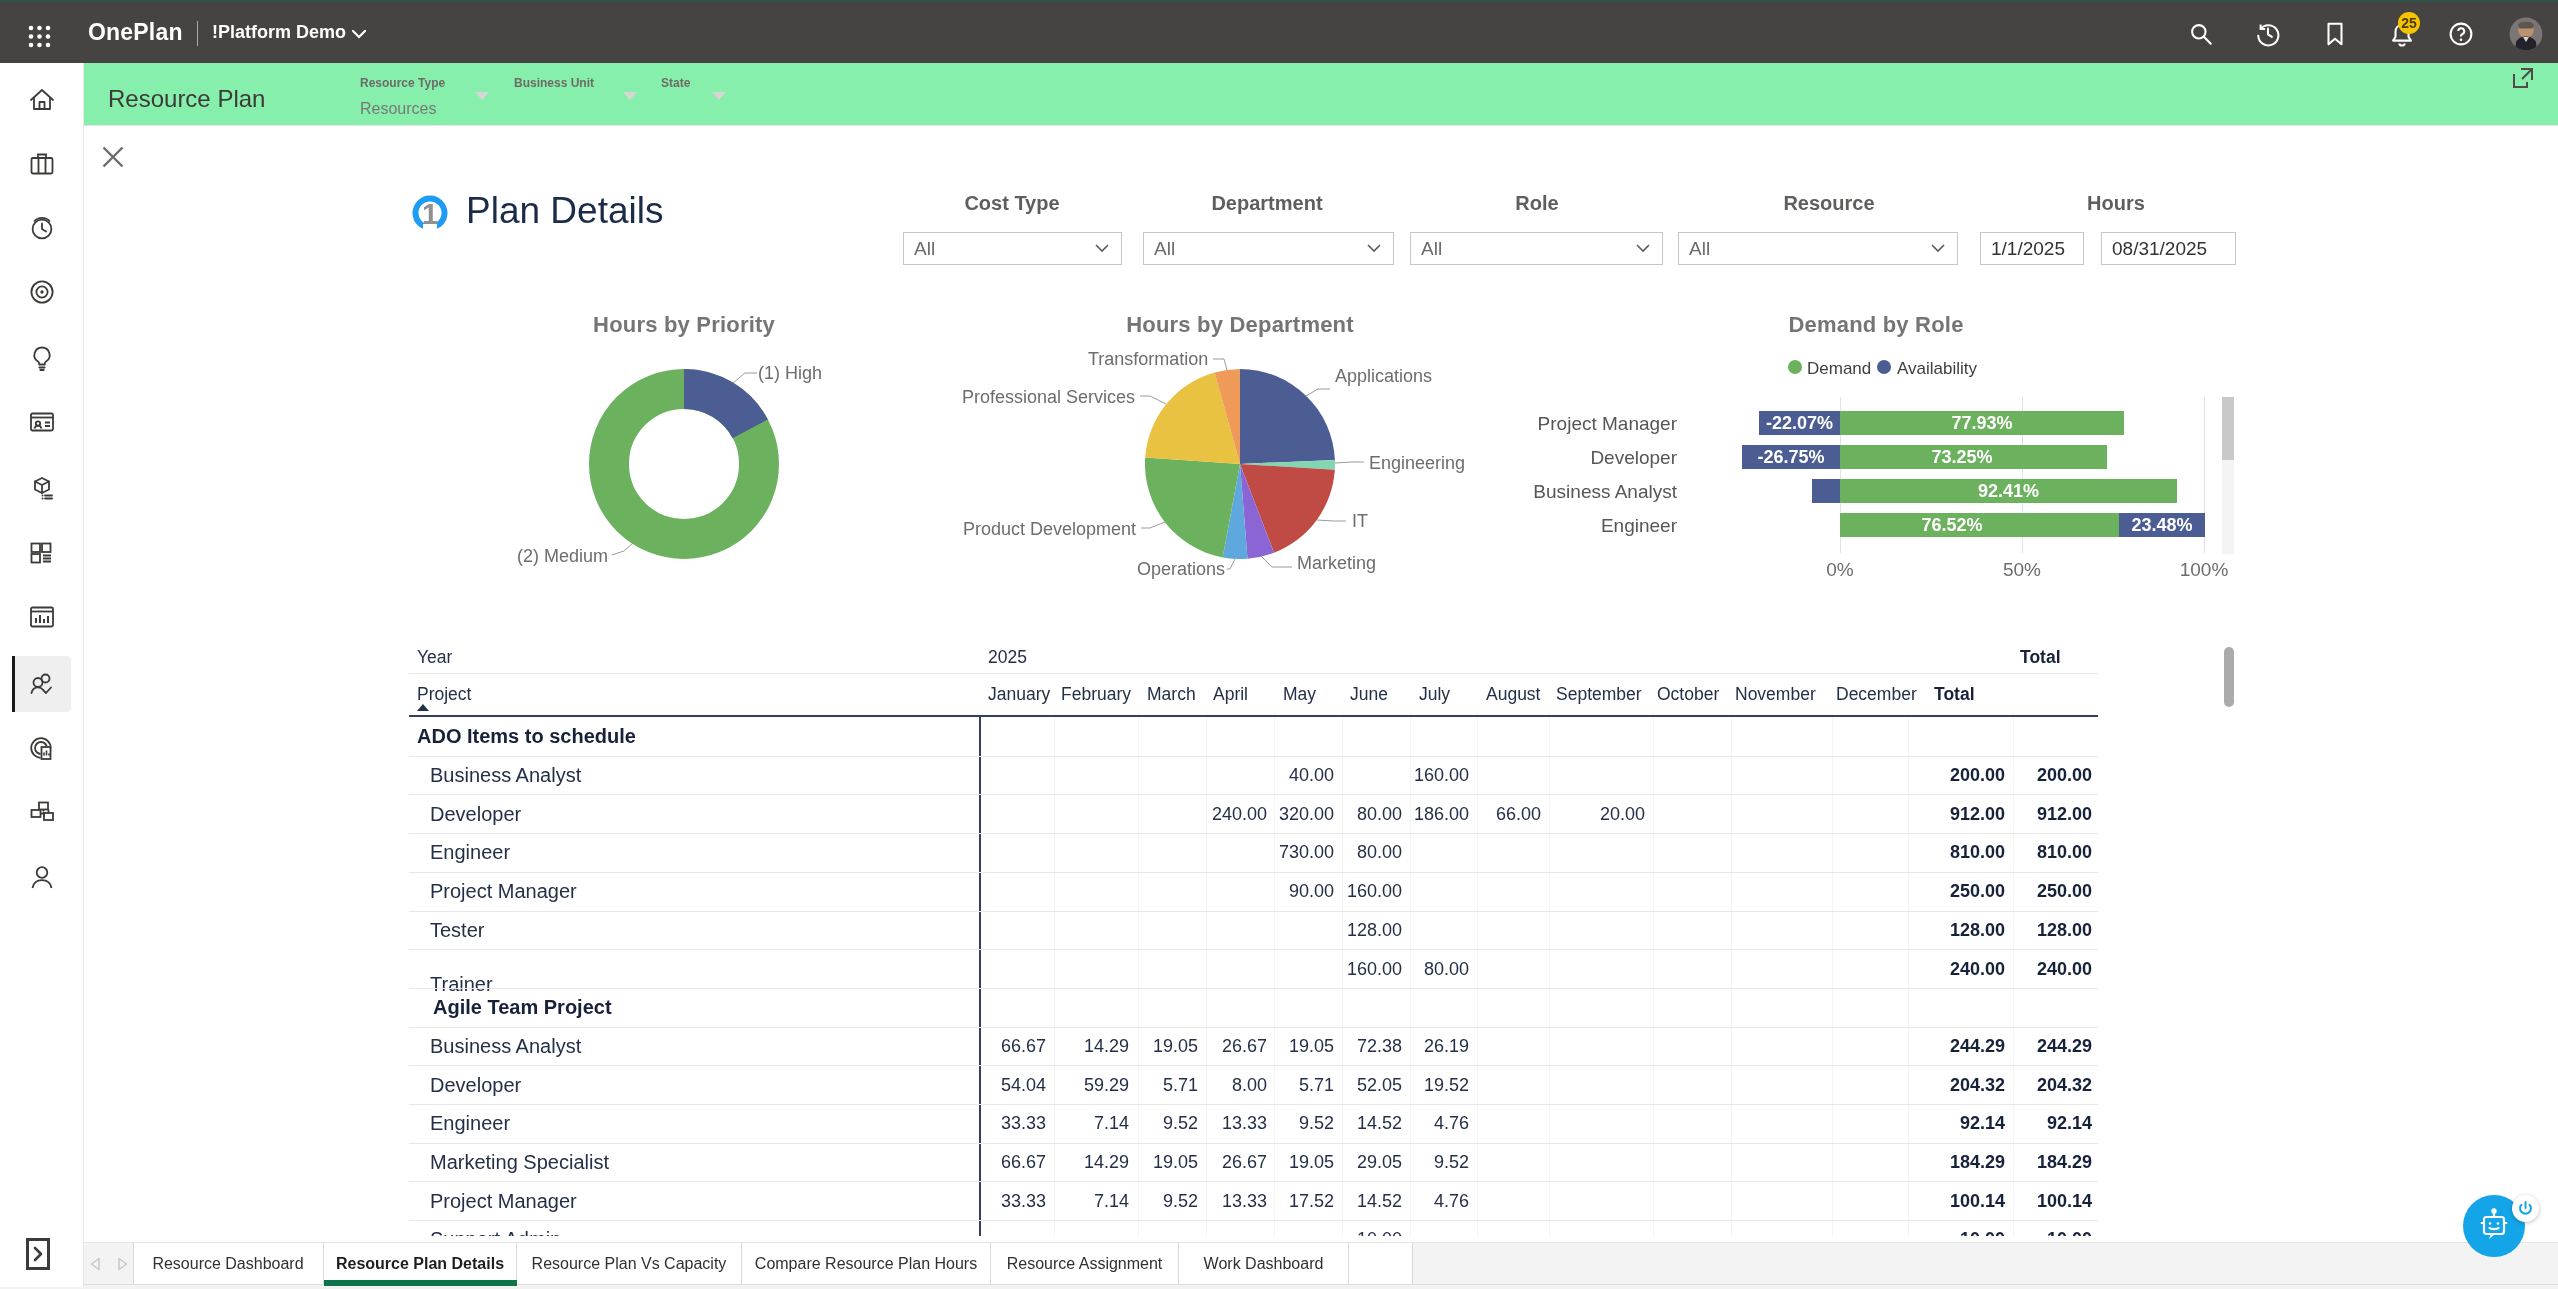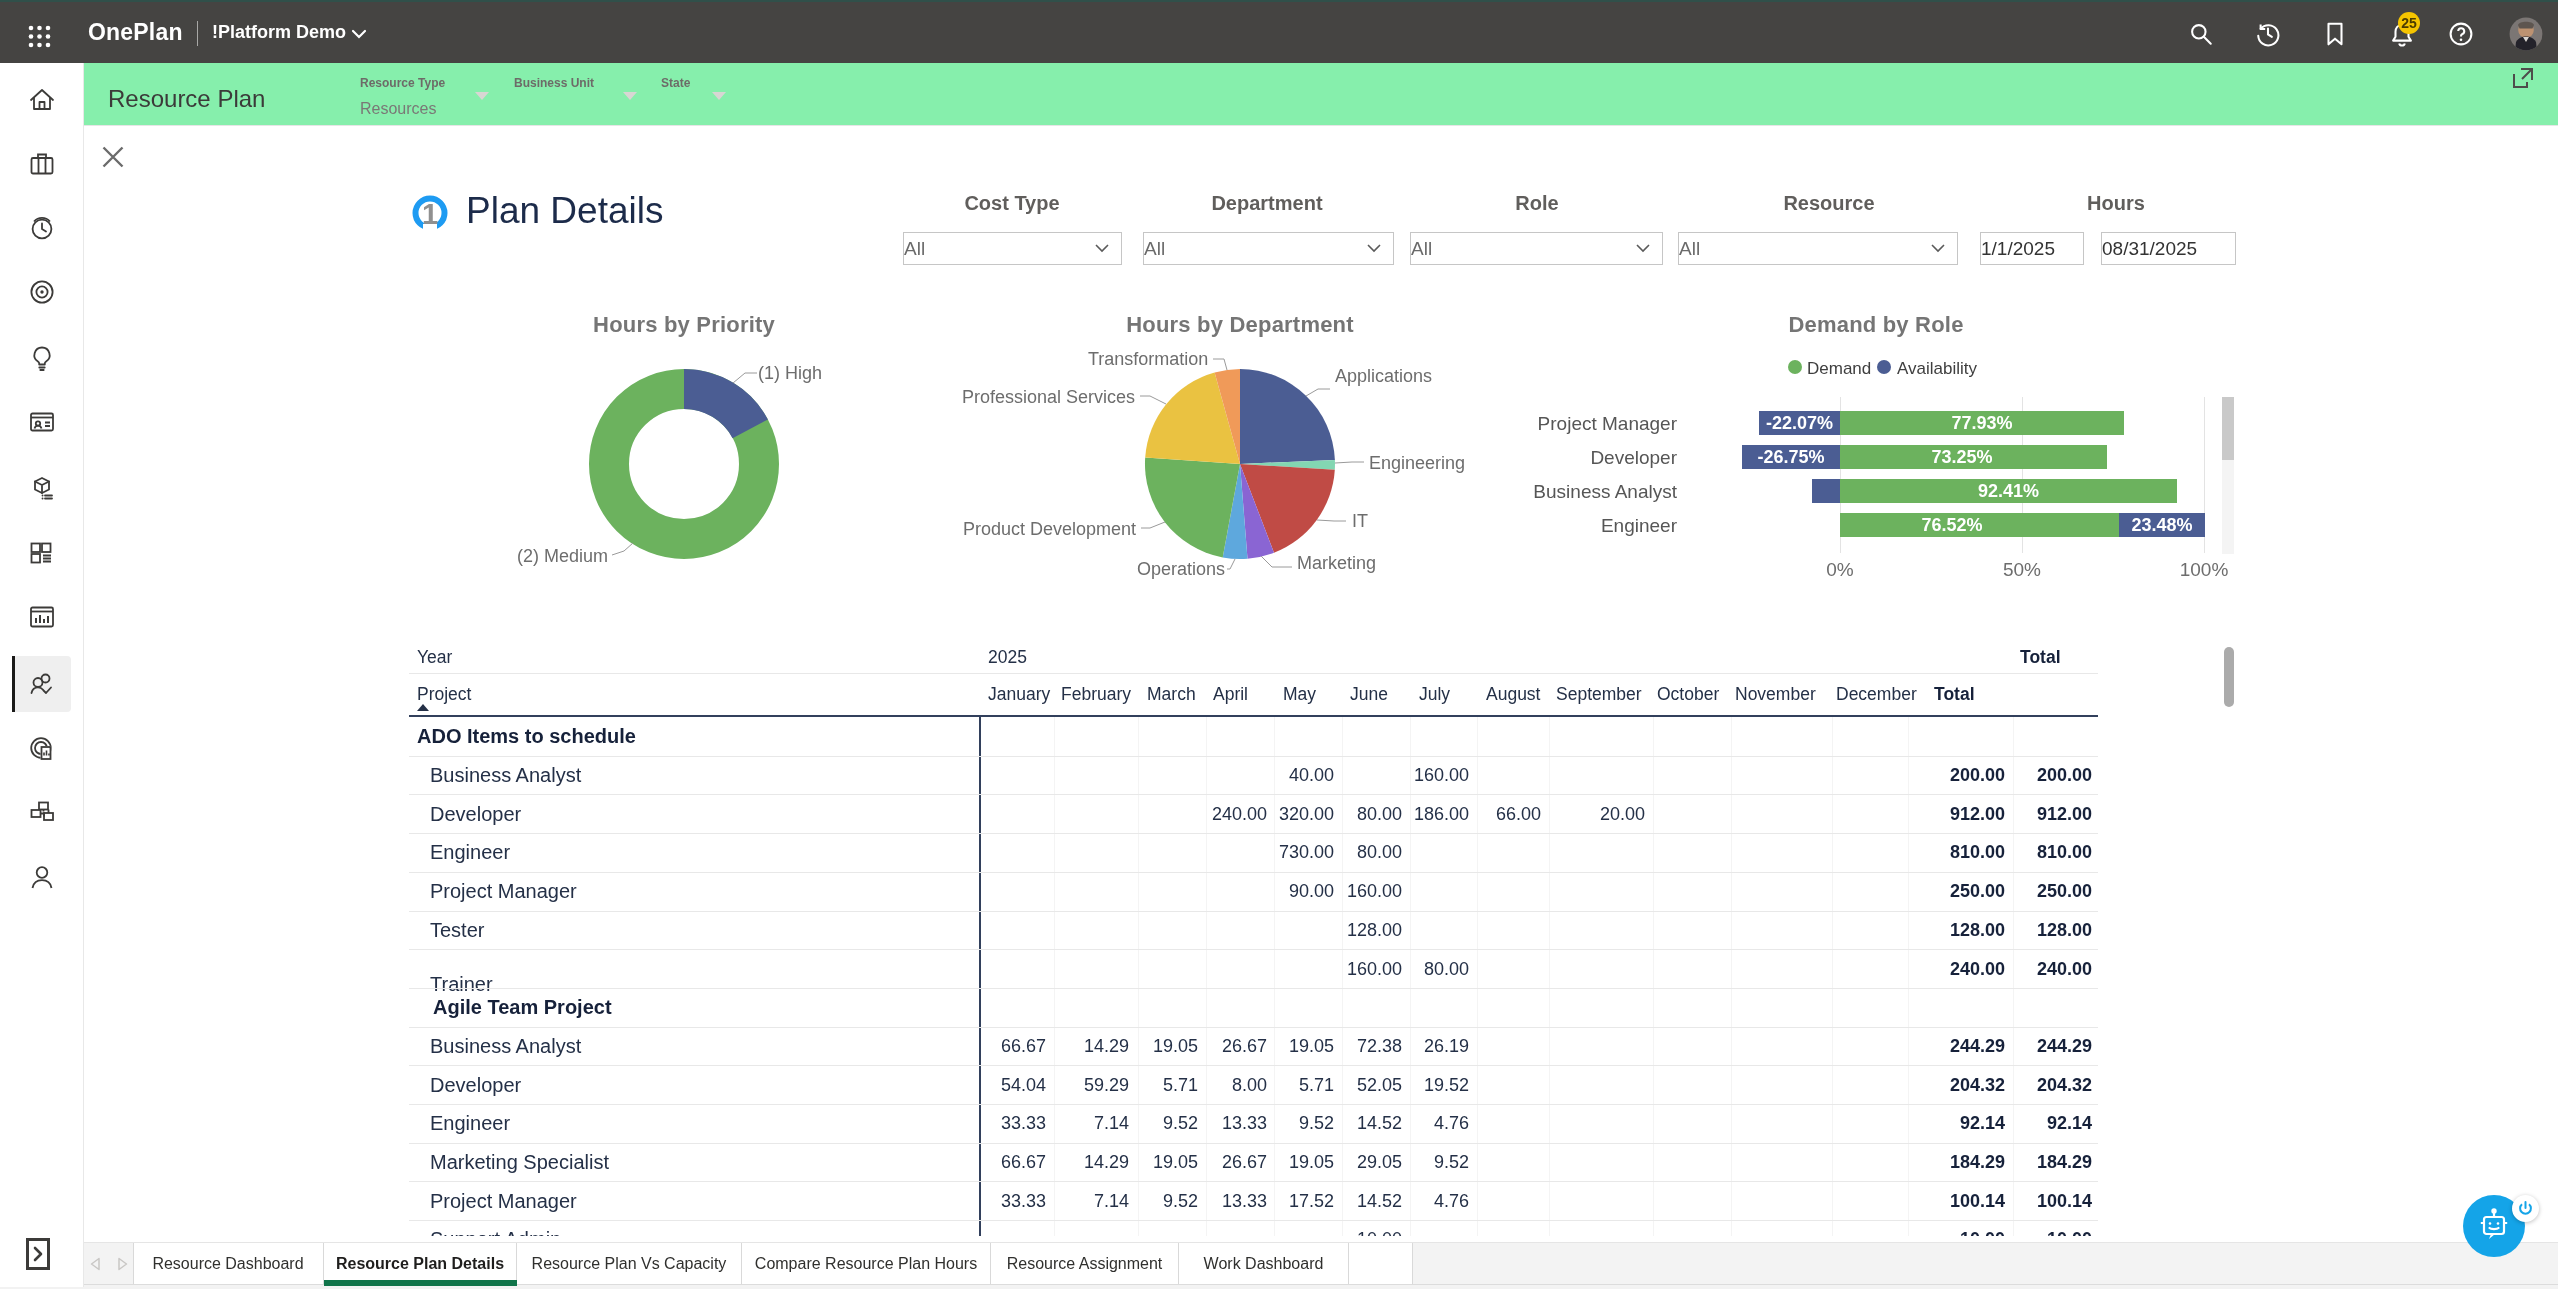--- a/index.html
+++ b/index.html
@@ -5,21 +5,21 @@
  font-family:"Liberation Sans",sans-serif;-webkit-font-smoothing:antialiased;}
 .abs{position:absolute;}
 #topbar{position:absolute;left:0;top:0;width:2558px;height:63px;background:#454442;border-top:2px solid #30504a;}
 #sidebar{position:absolute;left:0;top:63px;width:84px;height:1226px;background:#fff;border-right:1px solid #e8e8e8;}
 .sic{position:absolute;left:27px;width:30px;height:30px;color:#3c3b39;}
 #hdr{position:absolute;left:84px;top:63px;width:2474px;height:63px;background:#86efac;border-bottom:1px solid #e6e6e6;}
 .flabel{position:absolute;font-size:12px;font-weight:bold;color:#6d6b68;}
 .flabel2{position:absolute;font-size:16px;color:#7a7876;}
 .ftri{position:absolute;width:0;height:0;border-left:7px solid transparent;border-right:7px solid transparent;border-top:8px solid #d8d6d3;}
 .ddlabel{position:absolute;font-size:20px;font-weight:bold;color:#605e5c;text-align:center;}
-.ddbox{position:absolute;top:232px;height:33px;border:1px solid #c6c6c6;background:#fff;font-size:19px;color:#6a6a6a;line-height:31px;padding-left:0;}
+.ddbox{position:absolute;top:232px;height:33px;border:1px solid #c6c6c6;background:#fff;font-size:19px;color:#6a6a6a;line-height:31px;padding-left:10px;}
 .ddchev{position:absolute;right:12px;top:11px;width:14px;height:9px;}
 .ctitle{position:absolute;top:312px;font-size:22px;font-weight:bold;color:#757575;text-align:center;letter-spacing:.2px;}
 .clabel{position:absolute;font-size:18px;color:#6d6d6d;white-space:nowrap;}
 .rowlab{position:absolute;font-size:19px;color:#565656;text-align:right;white-space:nowrap;}
 .pct{position:absolute;font-size:18px;font-weight:bold;color:#fff;text-align:center;white-space:nowrap;}
 .axlab{position:absolute;top:559px;font-size:19px;color:#6d6d6d;text-align:center;}
 .tt{position:absolute;color:#243047;font-size:17.5px;white-space:nowrap;}
 .num{position:absolute;color:#243047;font-size:18px;text-align:right;white-space:nowrap;}
 .numb{position:absolute;color:#16213a;font-size:18px;font-weight:bold;text-align:right;white-space:nowrap;}
 .grp{position:absolute;color:#16213a;font-size:20px;font-weight:bold;white-space:nowrap;}

